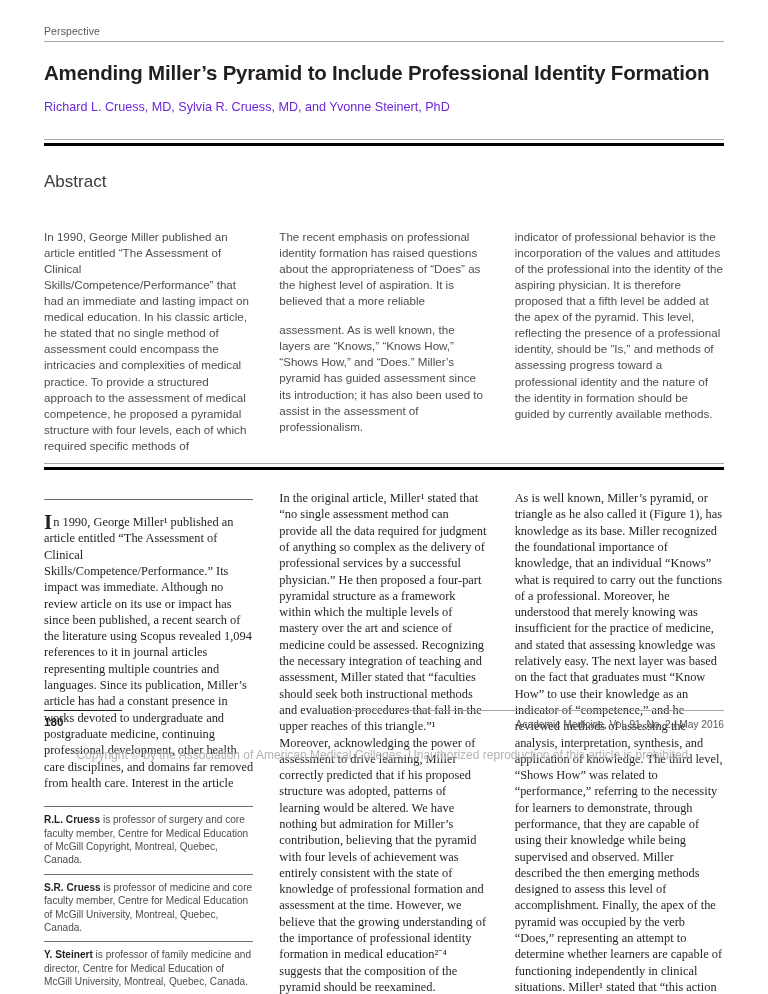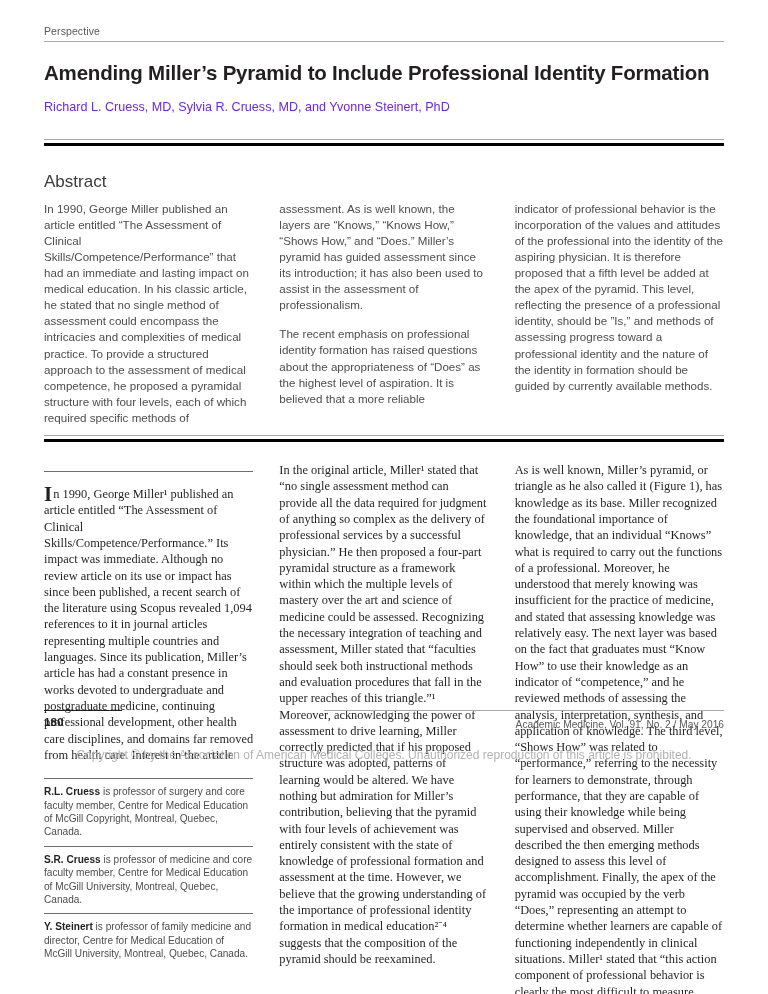--- a/index.html
+++ b/index.html
@@ -81,20 +81,21 @@
     margin-top: 9px;
     display: flex;
     gap: 26px;
   }
   .abstract-col {
     flex: 1 1 0;
     font-family: "Liberation Sans", sans-serif;
     font-size: 11.6px;
     line-height: 16.1px;
     color: #4d4d4f;
+    margin-top: 28px;
   }
   .abstract-col p { margin: 0; }
   .abstract-col p + p { margin-top: 13px; }
 
   .abstract-bottom-rules { margin-top: 9px; }
   .abstract-bottom-rules .rule-med-gray { margin-bottom: 3px; }
 
   
   .body-cols {
     margin-top: 20px;
@@ -230,22 +231,22 @@
     <div class="rule-thick-black"></div>
   </div>
 
   <div class="abstract-heading">Abstract</div>
 
   <div class="abstract-cols">
     <div class="abstract-col">
       <p>In 1990, George Miller published an article entitled “The Assessment of Clinical Skills/Competence/Performance” that had an immediate and lasting impact on medical education. In his classic article, he stated that no single method of assessment could encompass the intricacies and complexities of medical practice. To provide a structured approach to the assessment of medical competence, he proposed a pyramidal structure with four levels, each of which required specific methods of</p>
     </div>
     <div class="abstract-col">
+      <p>The recent emphasis on professional identity formation has raised questions about the appropriateness of “Does” as the highest level of aspiration. It is believed that a more reliable</p>
       <p>assessment. As is well known, the layers are “Knows,” “Knows How,” “Shows How,” and “Does.” Miller’s pyramid has guided assessment since its introduction; it has also been used to assist in the assessment of professionalism.</p>
-      <p>The recent emphasis on professional identity formation has raised questions about the appropriateness of “Does” as the highest level of aspiration. It is believed that a more reliable</p>
     </div>
     <div class="abstract-col">
       <p>indicator of professional behavior is the incorporation of the values and attitudes of the professional into the identity of the aspiring physician. It is therefore proposed that a fifth level be added at the apex of the pyramid. This level, reflecting the presence of a professional identity, should be ”Is,” and methods of assessing progress toward a professional identity and the nature of the identity in formation should be guided by currently available methods.</p>
     </div>
   </div>
 
   <div class="abstract-bottom-rules">
     <div class="rule-med-gray"></div>
     <div class="rule-thick-black"></div>
   </div>

